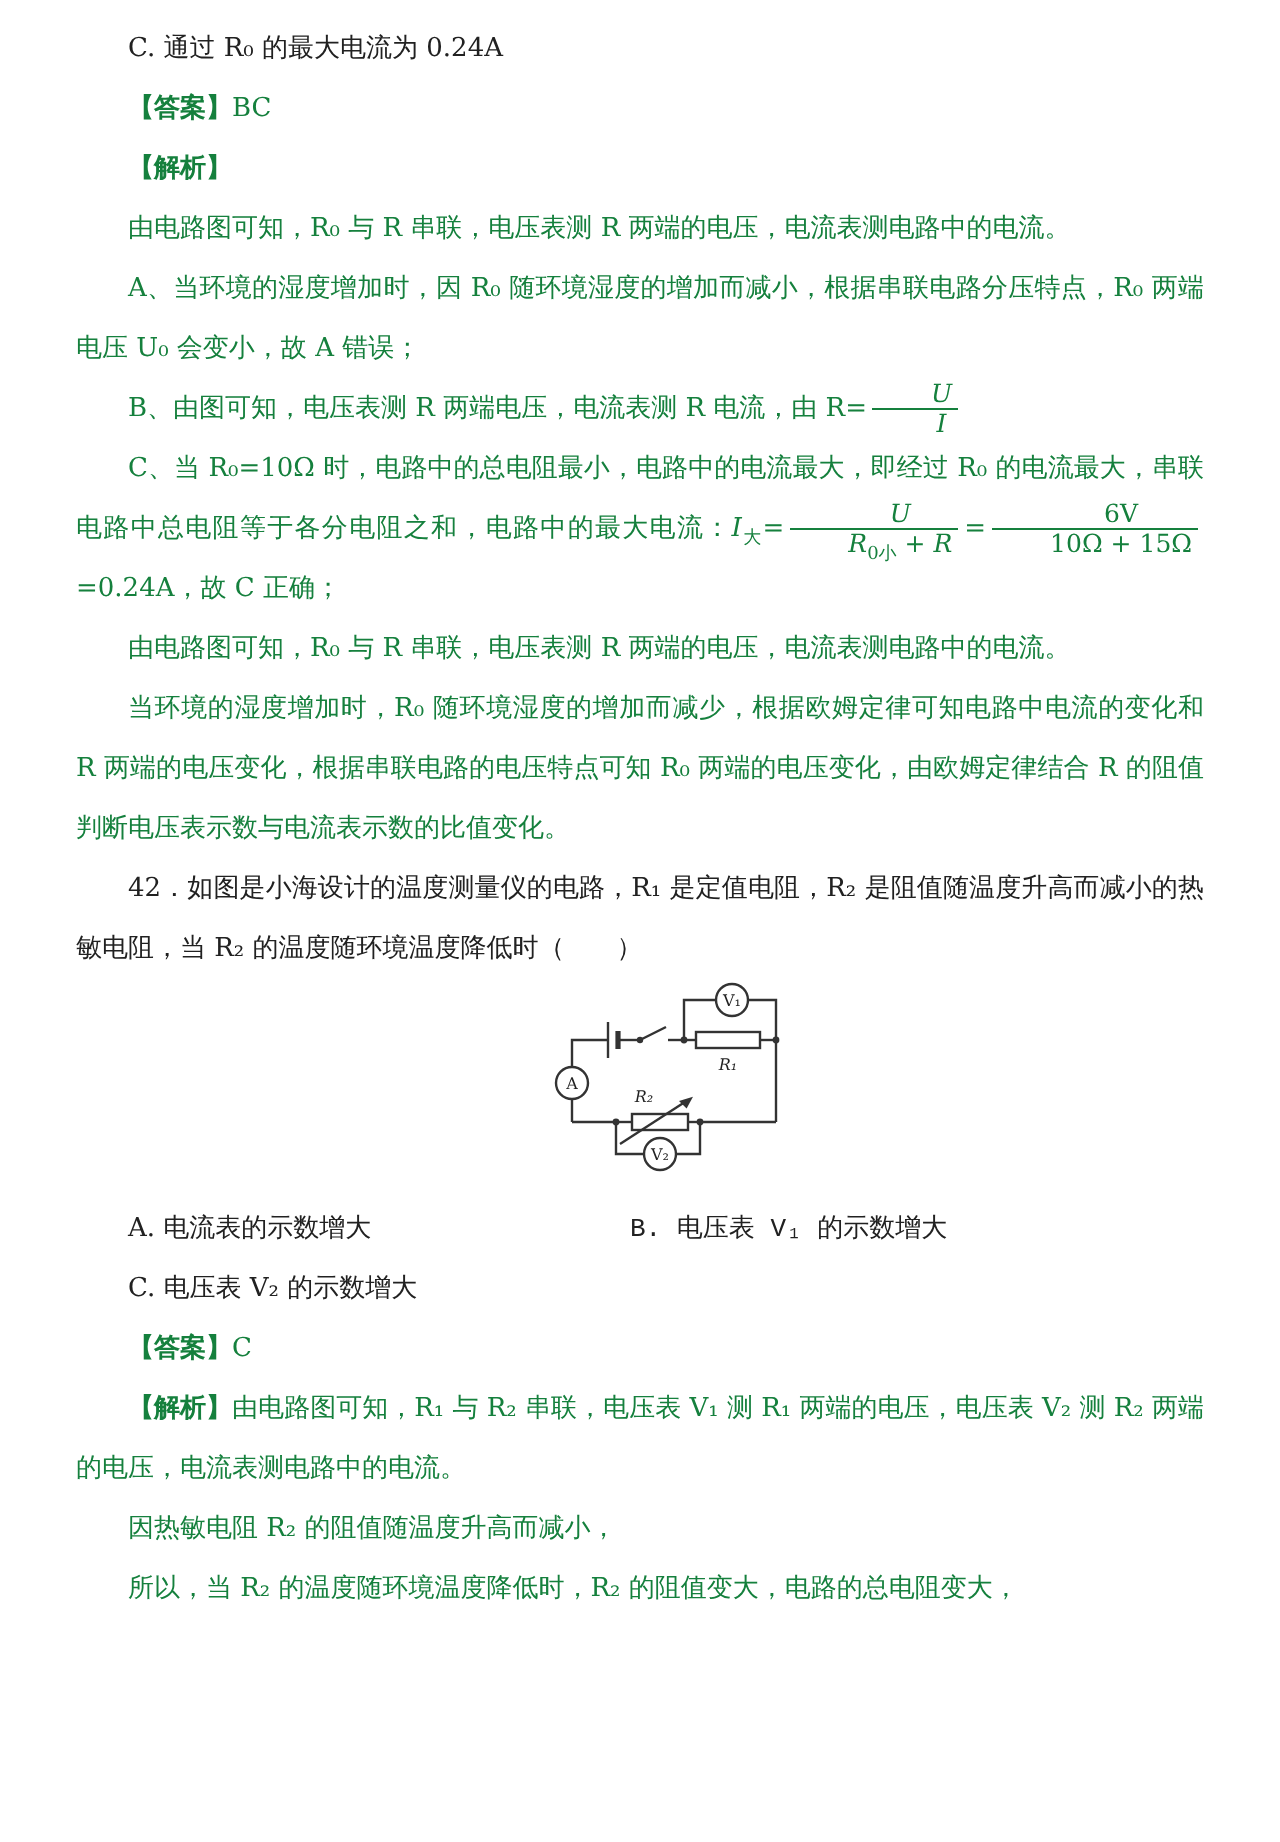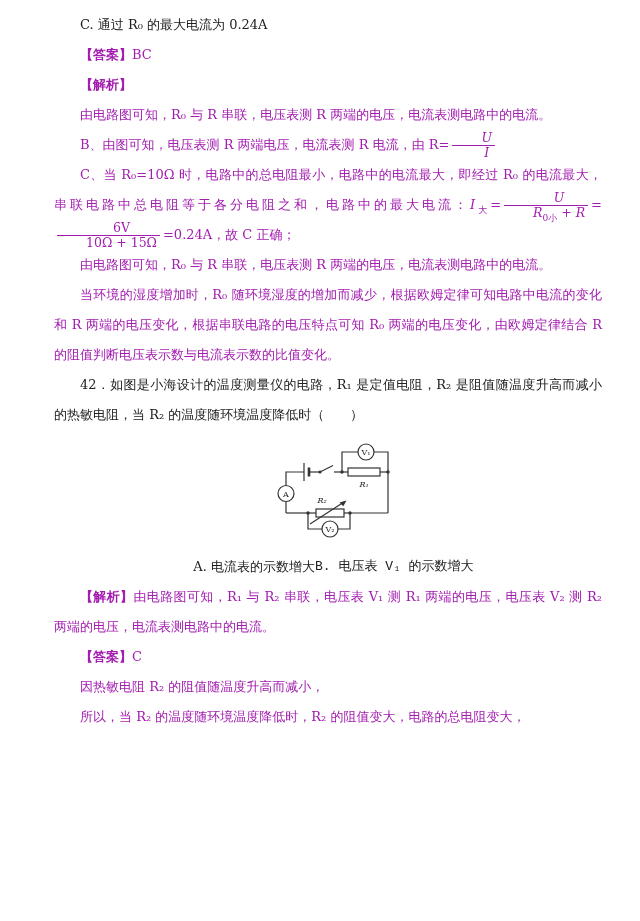--- a/index.html
+++ b/index.html
@@ -3,50 +3,51 @@
 <meta charset="utf-8">
 <style>
   html,body{margin:0;padding:0;}
   body{
     width:640px;height:921px;overflow:hidden;background:#ffffff;
     font-family:"DejaVu Serif","Liberation Serif",serif;
     font-size:13px;color:#212121;
   }
   .page{padding:10px 38px 0 38px;box-sizing:border-box;width:640px;height:921px;}
   p{margin:0;line-height:30px;text-align:justify;}
-  .ind{text-indent:2em;margin-left:16px;}
-  .red{color:#a21caf;}
+  .ind{text-indent:2em;}
+  .red{color:#15803d;}
   .lbl{font-weight:bold;}
   .var{font-style:italic;}
   sub{font-size:9px;line-height:0;}
   .frac{
     display:inline-block;vertical-align:middle;text-align:center;
     line-height:1.1;margin:0 3px;font-size:12.5px;
   }
   .frac .num{display:block;border-bottom:1px solid currentColor;padding:0 3px;}
   .frac .den{display:block;padding:0 3px;}
-  .circuit-wrap{margin:12px 0 4px 238px;height:106px;}
+  .circuit-wrap{margin:0 0 4px 238px;height:106px;}
   .opt-row{display:flex;padding-left:26px;line-height:30px;}
-  .opt-row .opt-left{width:251px;flex:0 0 auto;text-align:right;}
+  .opt-row .opt-left{width:251px;flex:0 0 auto;}
   .opt-row .opt-right{flex:1 1 auto;font-family:Liberation Mono, monospace;}
   svg text{font-family:"DejaVu Serif","Liberation Serif",serif;}
 </style>
 </head>
 <body>
 
 <div class="page">
 
   <p class="ind">C. 通过 R₀ 的最大电流为 0.24A</p>
 
   <p class="ind red"><span class="lbl">【答案】</span><span>BC</span></p>
 
   <p class="ind red"><span class="lbl">【解析】</span></p>
 
   <p class="ind red">由电路图可知，R₀ 与 R 串联，电压表测 R 两端的电压，电流表测电路中的电流。</p>
 
+  <p class="ind red">A、当环境的湿度增加时，因 R₀ 随环境湿度的增加而减小，根据串联电路分压特点，R₀ 两端电压 U₀ 会变小，故 A 错误；</p>
 
   <p class="ind red"><span>B、由图可知，电压表测 R 两端电压，电流表测 R 电流，由 R=</span><span class="frac var"><span class="num">U</span><span class="den">I</span></span></p>
 
   <p class="ind red"><span>C、当 R₀=10Ω 时，电路中的总电阻最小，电路中的电流最大，即经过 R₀ 的电流最大，串联电路中总电阻等于各分电阻之和，电路中的最大电流：</span><span class="var">I</span><sub>大</sub><span>=</span><span class="frac"><span class="num var">U</span><span class="den"><span class="var">R</span><sub>0小</sub><span class="var"> + R</span></span></span><span>=</span><span class="frac"><span class="num">6V</span><span class="den">10Ω + 15Ω</span></span><span>=0.24A，故 C 正确；</span></p>
 
 
   <p class="ind red">由电路图可知，R₀ 与 R 串联，电压表测 R 两端的电压，电流表测电路中的电流。</p>
 
   <p class="ind red">当环境的湿度增加时，R₀ 随环境湿度的增加而减少，根据欧姆定律可知电路中电流的变化和 R 两端的电压变化，根据串联电路的电压特点可知 R₀ 两端的电压变化，由欧姆定律结合 R 的阻值判断电压表示数与电流表示数的比值变化。</p>
 
@@ -101,23 +102,24 @@
         <text x="46" y="61" text-anchor="middle" font-style="italic">R₂</text>
       </g>
     </svg>
   </div>
 
   <div class="opt-row">
     <span class="opt-left">A. 电流表的示数增大</span>
     <span class="opt-right">B. 电压表 V₁ 的示数增大</span>
   </div>
   <div class="opt-row">
+    <span class="opt-left">C. 电压表 V₂ 的示数增大</span>
   </div>
 
+  <p class="ind red"><span class="lbl">【答案】</span><span>C</span></p>
+
   <p class="ind red"><span class="lbl">【解析】</span><span>由电路图可知，R₁ 与 R₂ 串联，电压表 V₁ 测 R₁ 两端的电压，电压表 V₂ 测 R₂ 两端的电压，电流表测电路中的电流。</span></p>
-
-  <p class="ind red"><span class="lbl">【答案】</span><span>C</span></p>
 
   <p class="ind red">因热敏电阻 R₂ 的阻值随温度升高而减小，</p>
 
   <p class="ind red">所以，当 R₂ 的温度随环境温度降低时，R₂ 的阻值变大，电路的总电阻变大，</p>
 
 </div>
 
 </body></html>

